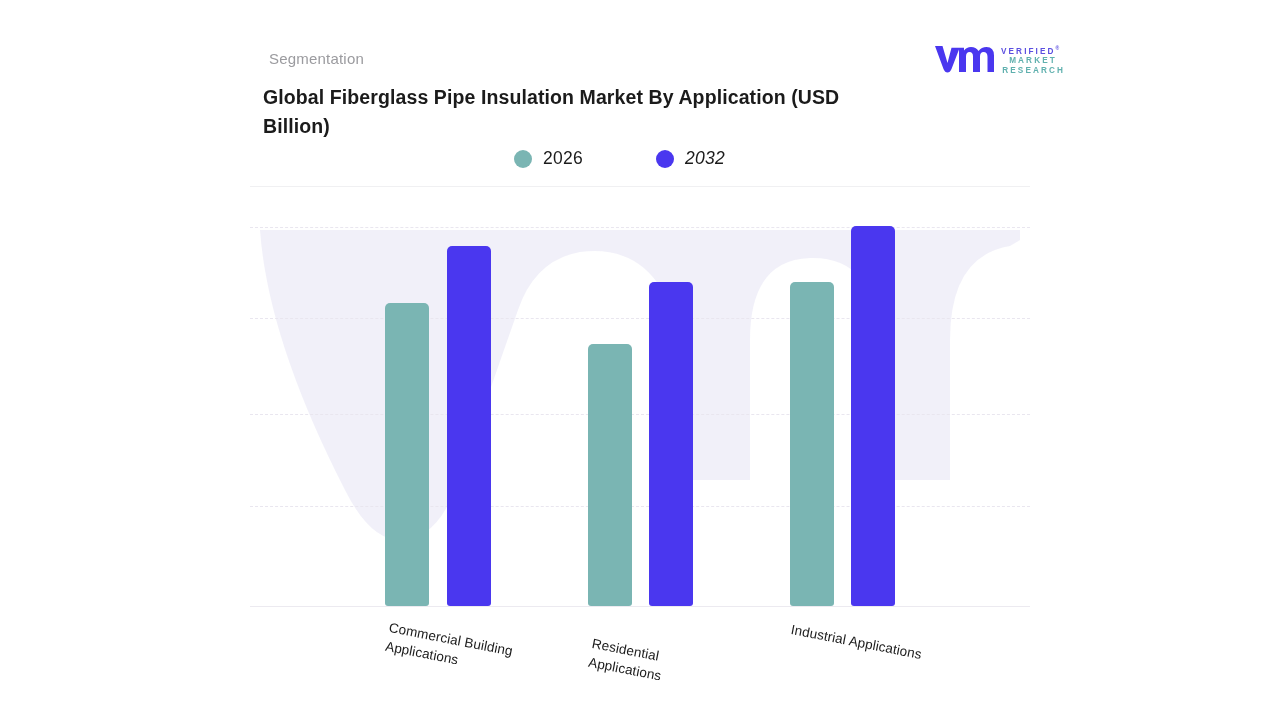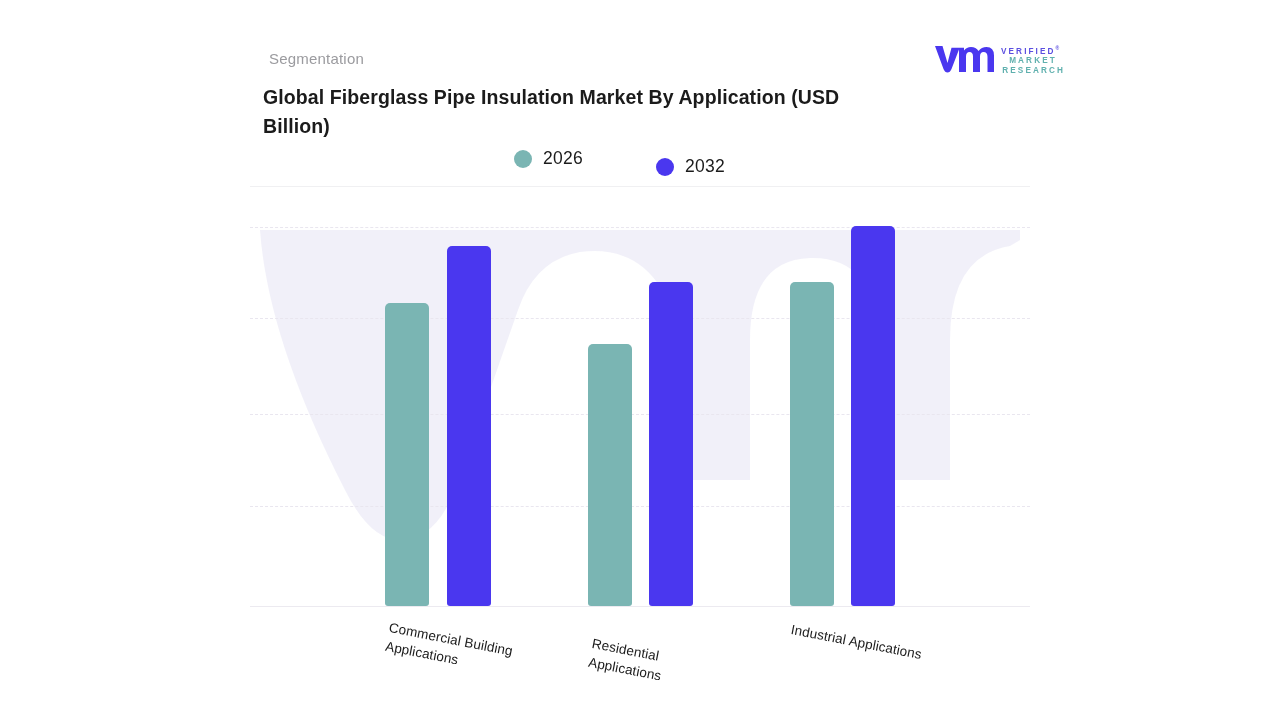--- a/index.html
+++ b/index.html
@@ -36,21 +36,21 @@
   }
   .logo-line.l1{color:#5b4fe0;}
   .logo-line.l2{color:#5fb0ae;text-align:center;}
   .logo-line.l3{color:#5fb0ae;text-align:right;}
   .logo-reg{font-size:5px;vertical-align:super;}
 
   
   .legend{position:absolute;left:251px;top:148px;width:780px;height:30px;}
   .legend-item{position:absolute;display:flex;align-items:center;gap:11px;}
   .legend-item.i0{left:263px;top:0;}
-  .legend-item.i1{left:405px;top:8px;}
+  .legend-item.i1{left:405px;top:0;font-style:italic;}
   .legend-dot{width:18px;height:18px;border-radius:50%;display:block;}
   .legend-label{font-size:17.5px;color:#1b1b1b;letter-spacing:.3px;}
 
   
   .divider{
     position:absolute;left:250px;top:186px;width:780px;height:1px;
     background:#f0f0f2;
   }
 
   

